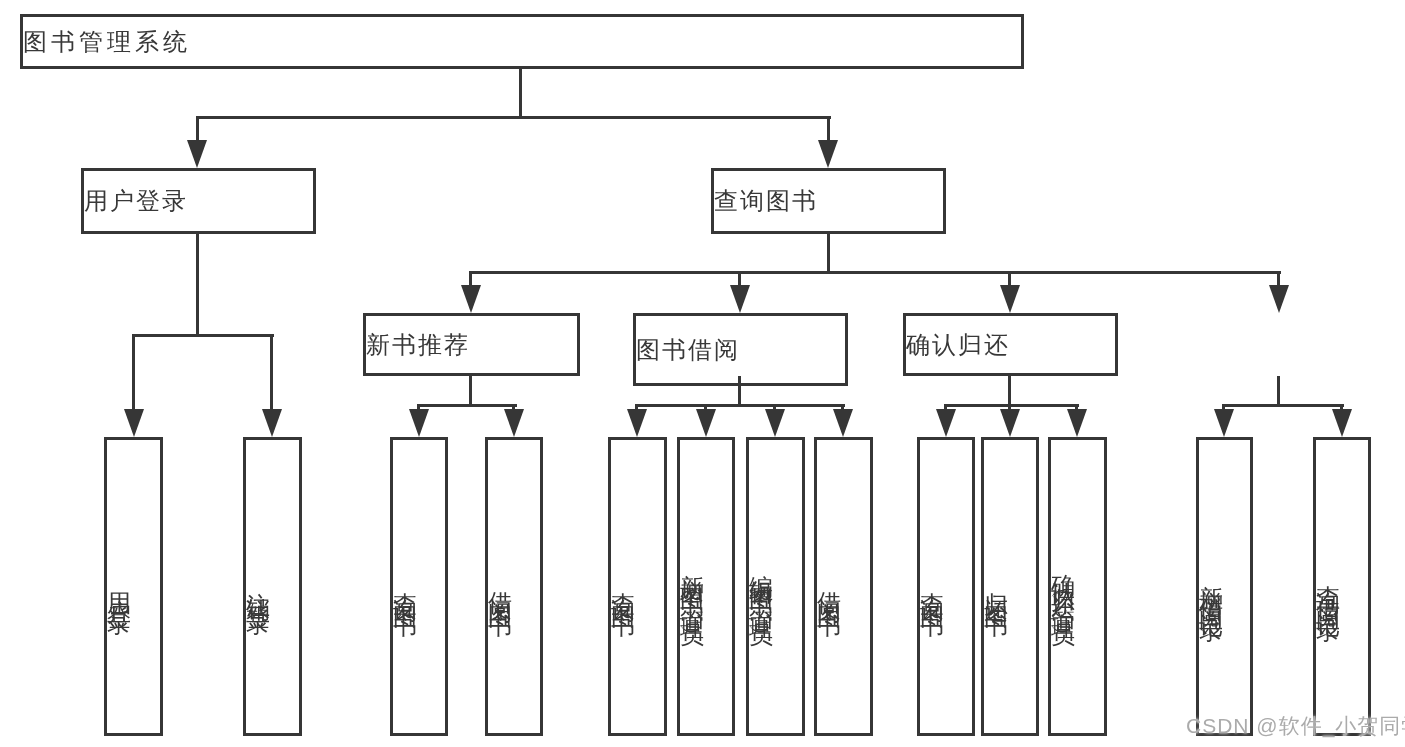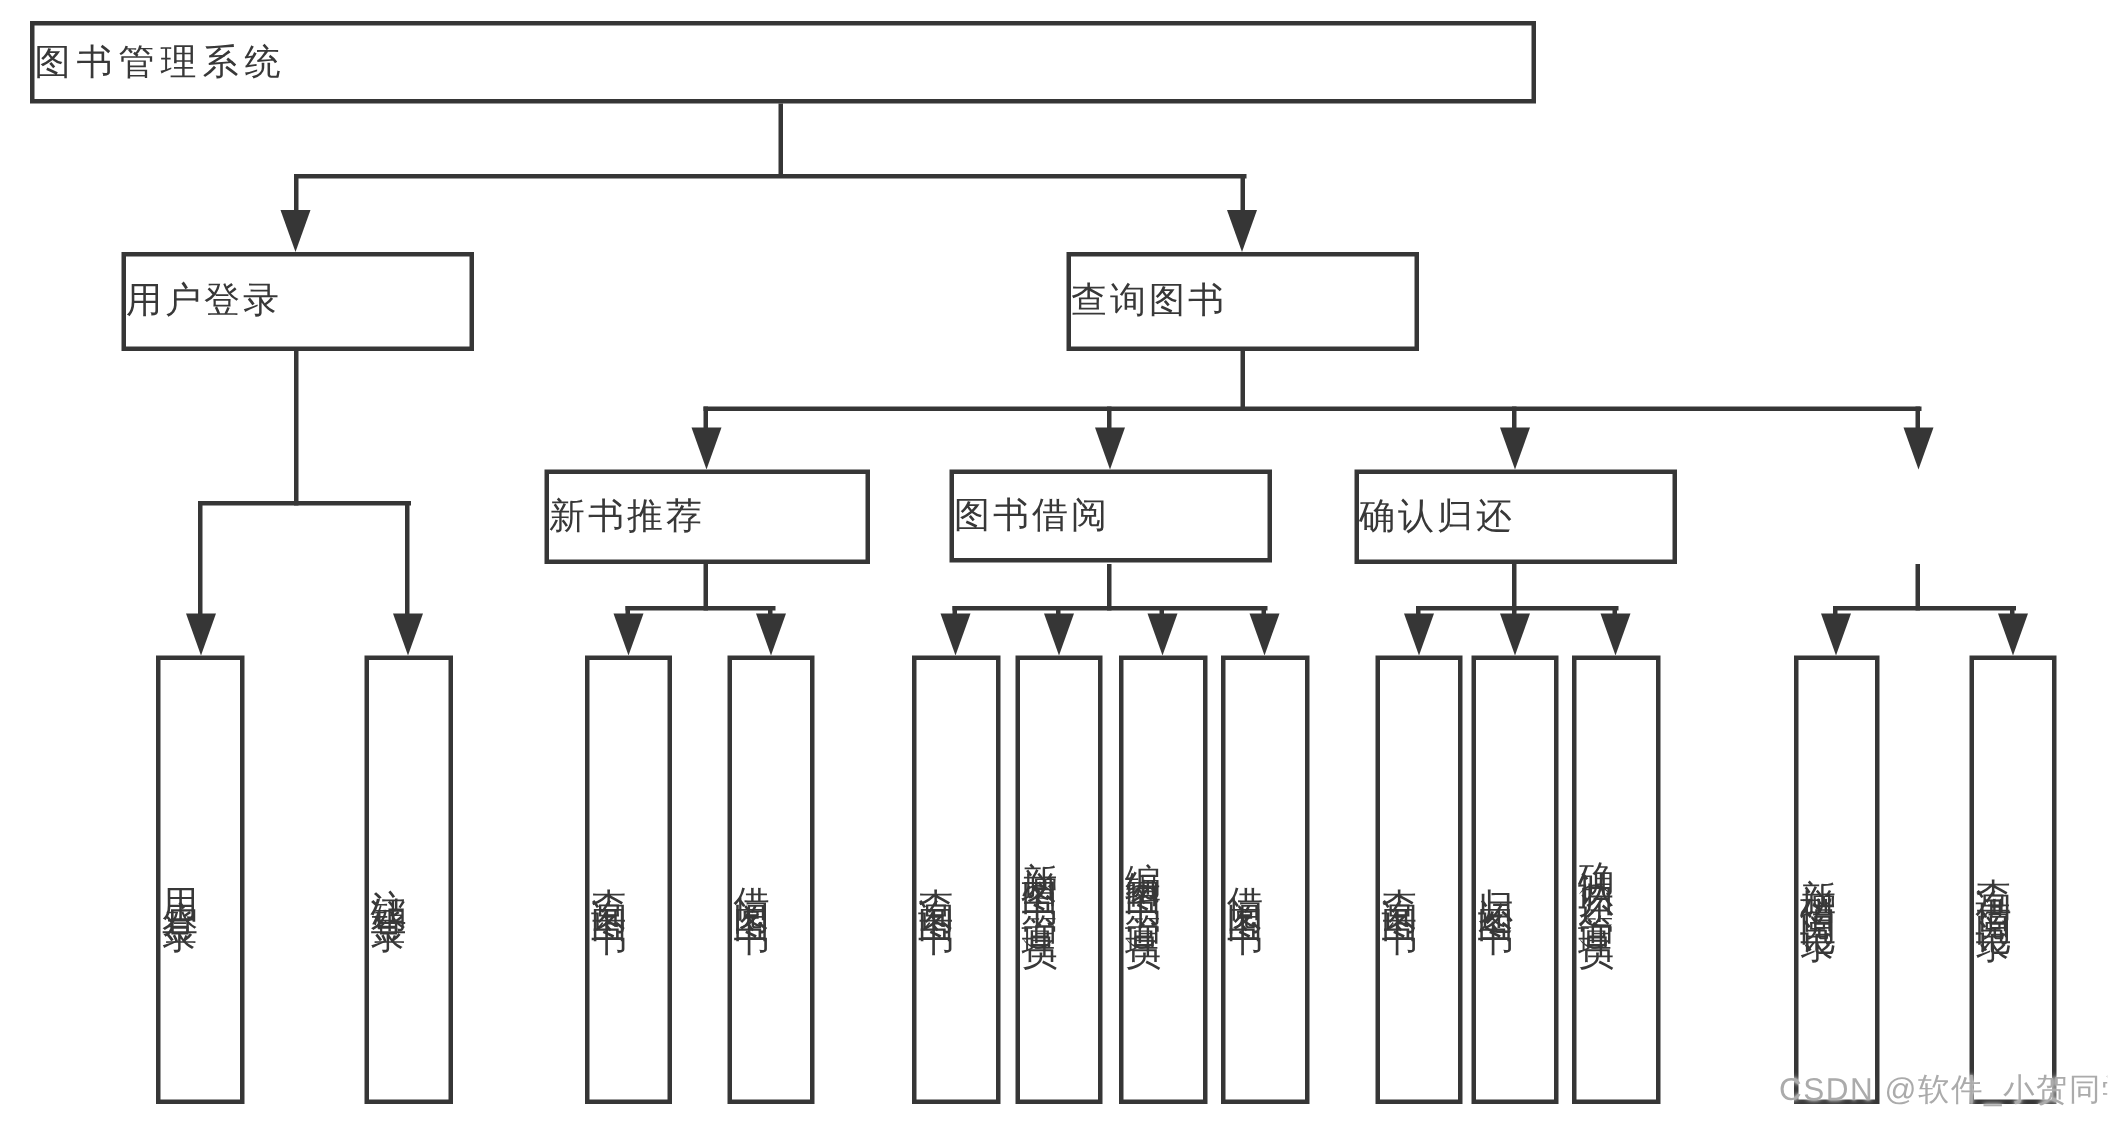--- a/index.html
+++ b/index.html
@@ -99,21 +99,21 @@
   <div class="cv" style="left:1008px;top:271px;height:20px"></div>
   <div class="cv" style="left:1277px;top:271px;height:20px"></div>
   <div class="arr" style="left:461px;top:285px"></div>
   <div class="arr" style="left:730px;top:285px"></div>
   <div class="arr" style="left:1000px;top:285px"></div>
   <div class="arr" style="left:1269px;top:285px"></div>
 
   <div class="node" style="left:363px;top:313px;width:217px;height:63px">
     <span class="hlabel">新书推荐</span>
   </div>
-  <div class="node" style="left:633px;top:313px;width:215px;height:62px">
+  <div class="node" style="left:633px;top:313px;width:215px;height:73px">
     <span class="hlabel">图书借阅</span>
   </div>
   <div class="node" style="left:903px;top:313px;width:215px;height:63px">
     <span class="hlabel">确认归还</span>
   </div>
 
   <div class="cv" style="left:469px;top:376px;height:31px"></div>
   <div class="ch" style="left:417px;top:404px;width:100px"></div>
   <div class="cv" style="left:417px;top:404px;height:12px"></div>
   <div class="cv" style="left:512px;top:404px;height:12px"></div>

